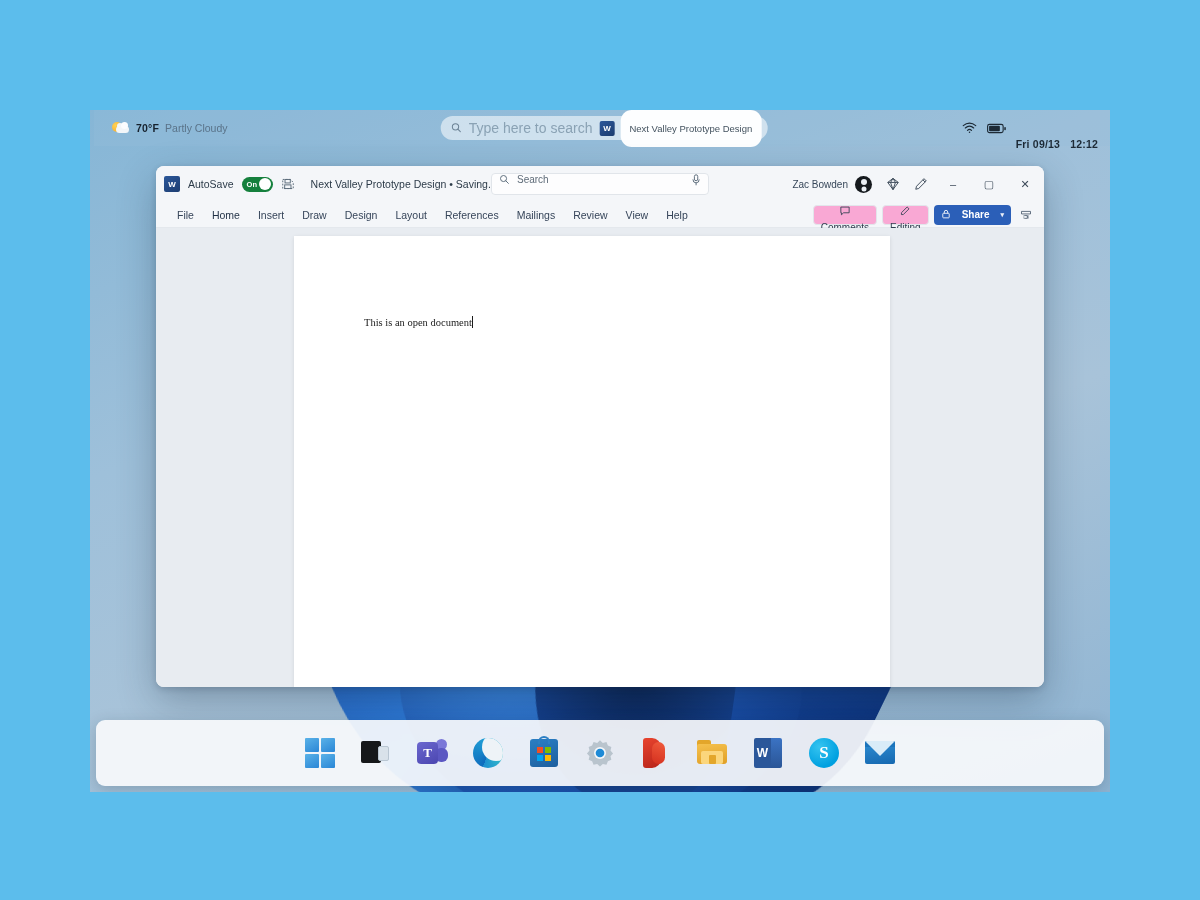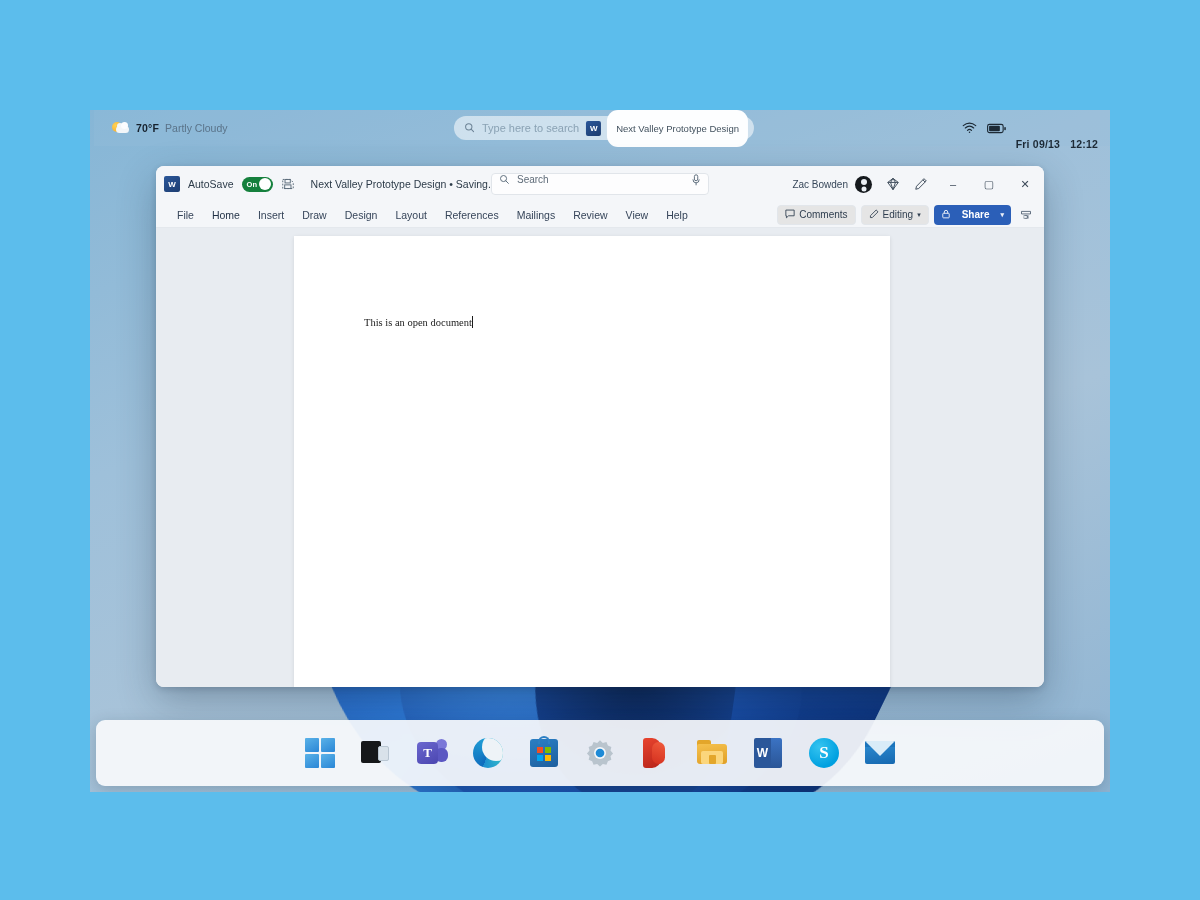--- a/index.html
+++ b/index.html
@@ -70,21 +70,21 @@
     position: absolute; left: 50%; top: 6px; transform: translateX(-50%);
     display: flex; align-items: center;
   }
   .shell-search {
     display: flex; align-items: center; gap: 7px;
     background: rgba(255,255,255,0.55);
     border-radius: 14px; height: 24px; padding: 0 6px 0 10px;
     min-width: 274px;
   }
   .shell-search .sicon { color: #6d8396; font-size: 11px; line-height: 1; }
-  .shell-search .splaceholder { color: #8aa2b4; font-size: 11px; flex: 1; }
+  .shell-search .splaceholder { color: #8aa2b4; font-size: 14px; flex: 1; }
   .doc-pill {
     display: flex; align-items: center; gap: 6px;
   }
   .word-sq {
     width: 15px; height: 15px; border-radius: 2px;
     background: linear-gradient(145deg,#2b579a,#1c3c6e);
     display: flex; align-items: center; justify-content: center;
     color: #fff; font-size: 8px; font-weight: bold;
   }
   .doc-pill .plabel {
@@ -186,22 +186,22 @@
   .rtab {
     font-size: 10.5px; color: #36455a; padding: 3px 9px; border-radius: 4px;
     white-space: nowrap;
   }
   .rtab.active { color: #1f2f44; }
   .r-right {
     margin-left: auto; display: flex; align-items: center; gap: 5px; padding-right: 8px;
   }
   .pillbtn {
     display: flex; align-items: center; gap: 4px;
-    background: #e5e5e5; border: 1px solid #e2e6eb; border-radius: 4px;
-    height: 20px; padding: 0 7px; font-size: 10px; color: #2f3e4f;
+    background: #f9a8d4; border: 1px solid #e2e6eb; border-radius: 4px;
+    height: 20px; padding: 0 7px; font-size: 10px; color: #2f3e4f; flex-direction: column;
   }
   .sharebtn {
     display: flex; align-items: center; gap: 11px;
     background: #2b5fb8; border-radius: 4px; height: 20px; padding: 0 7px;
     font-size: 10px; color: #fff; font-weight: 600;
   }
   .sharebtn .sc { font-size: 7px; opacity: .9; }
   .ribbon-collapse { color: #46566a; padding: 0 4px; display:flex; align-items:center; }
 
   

